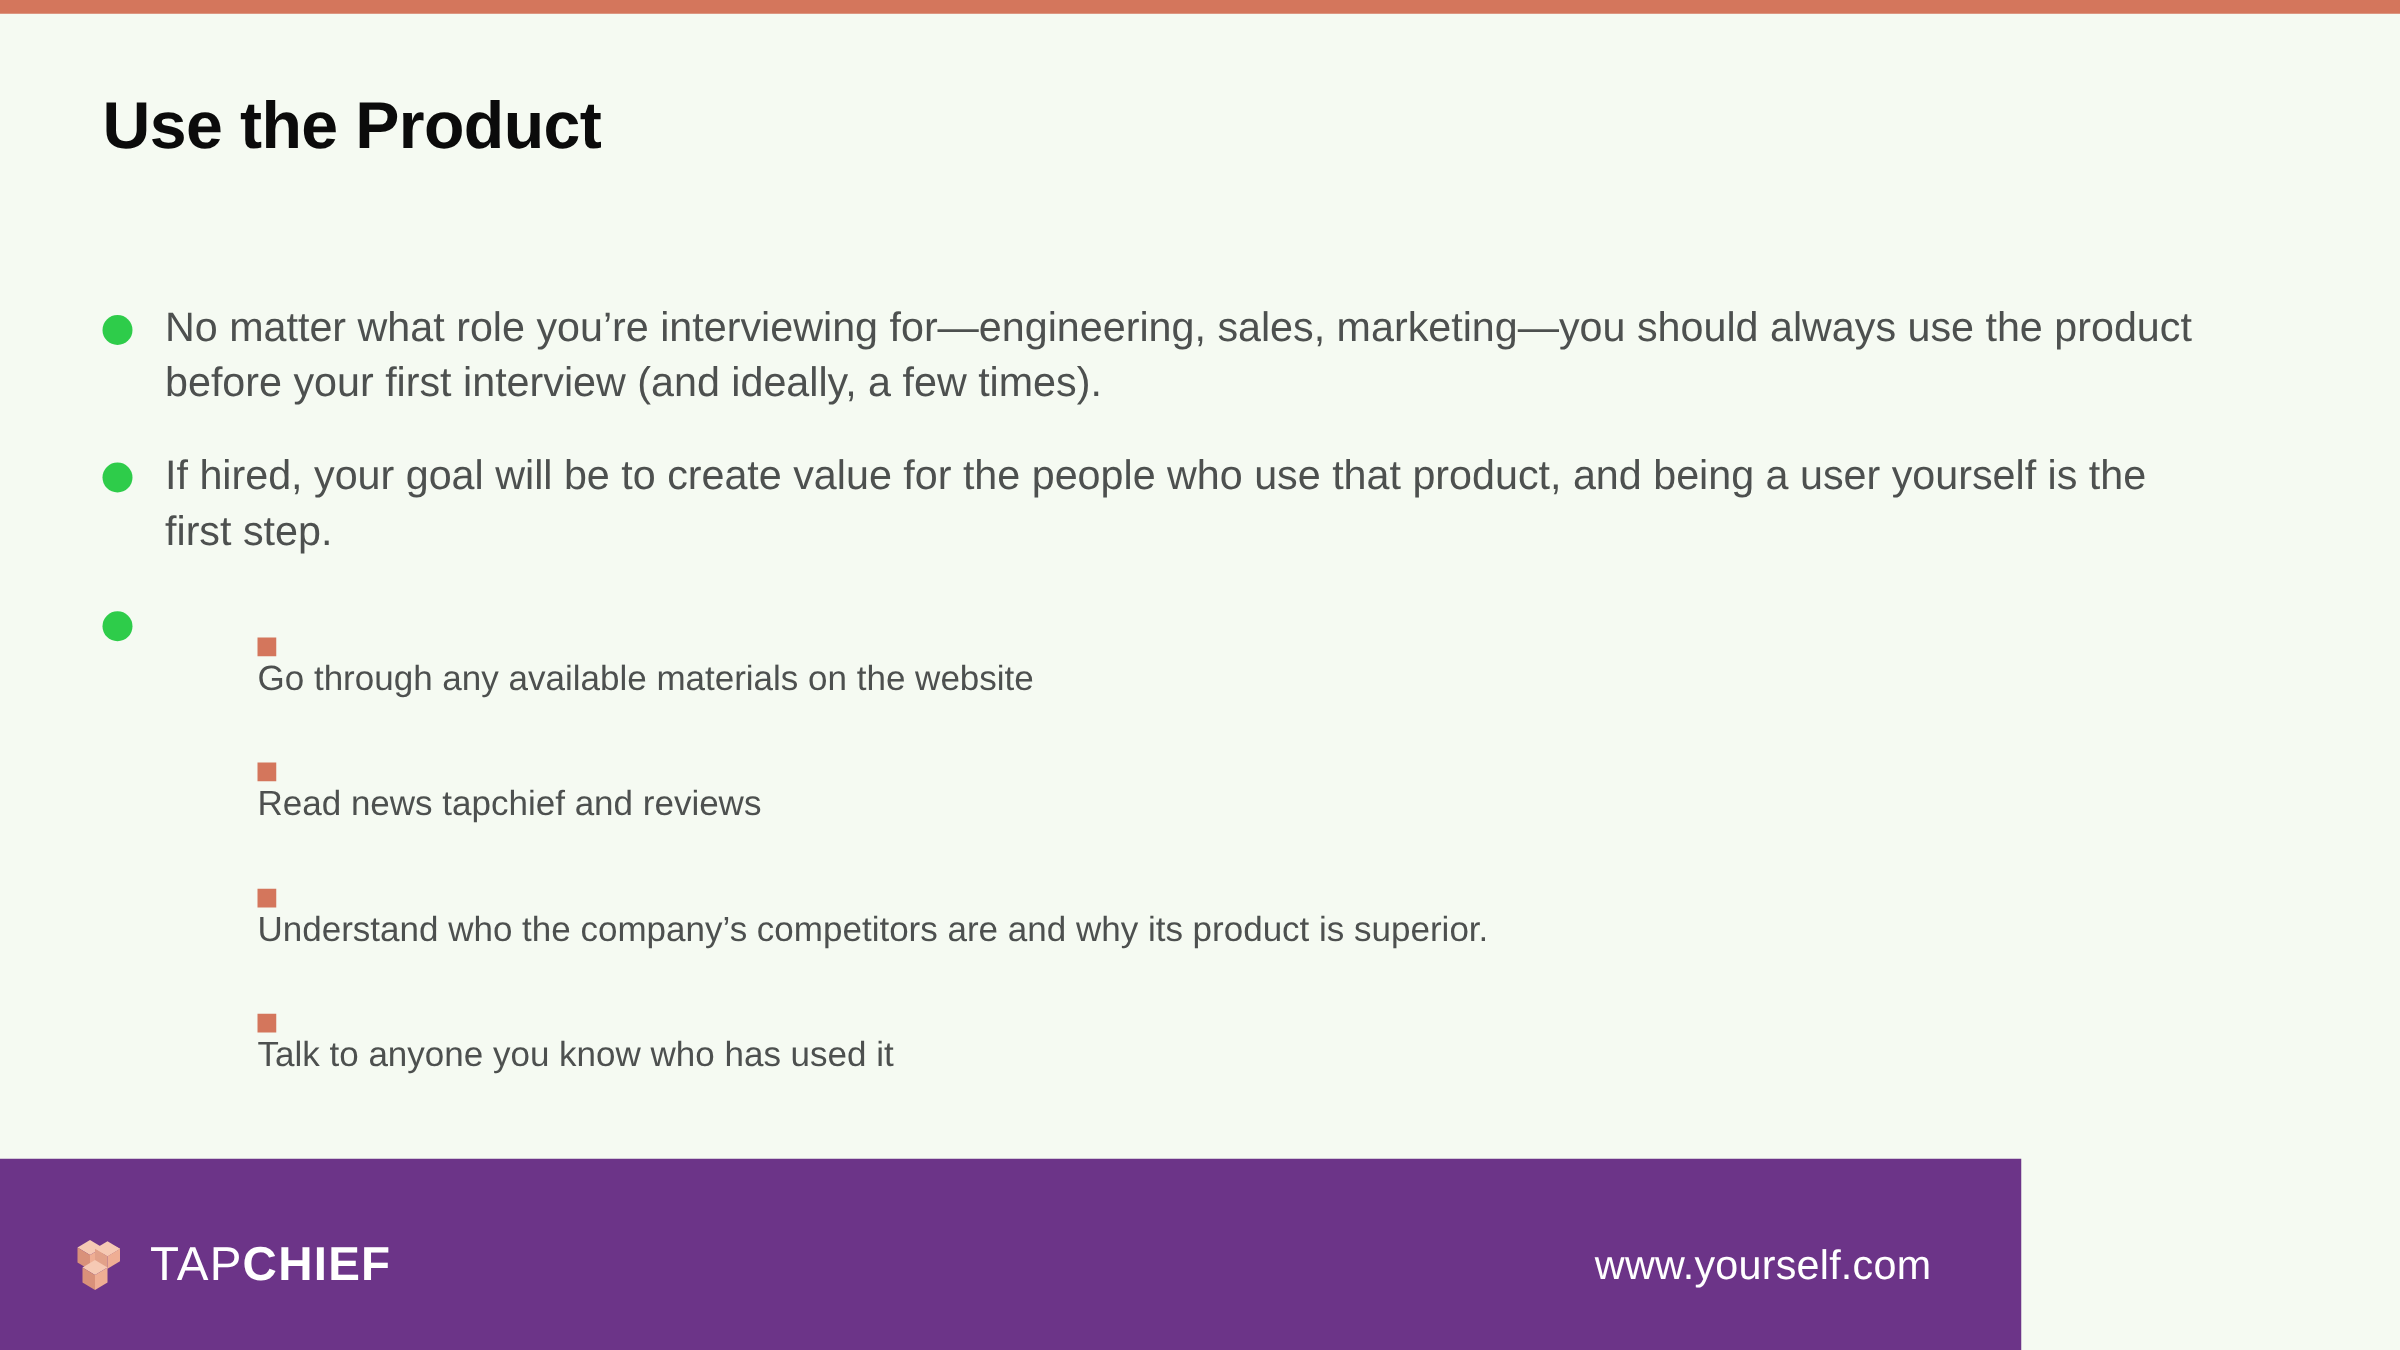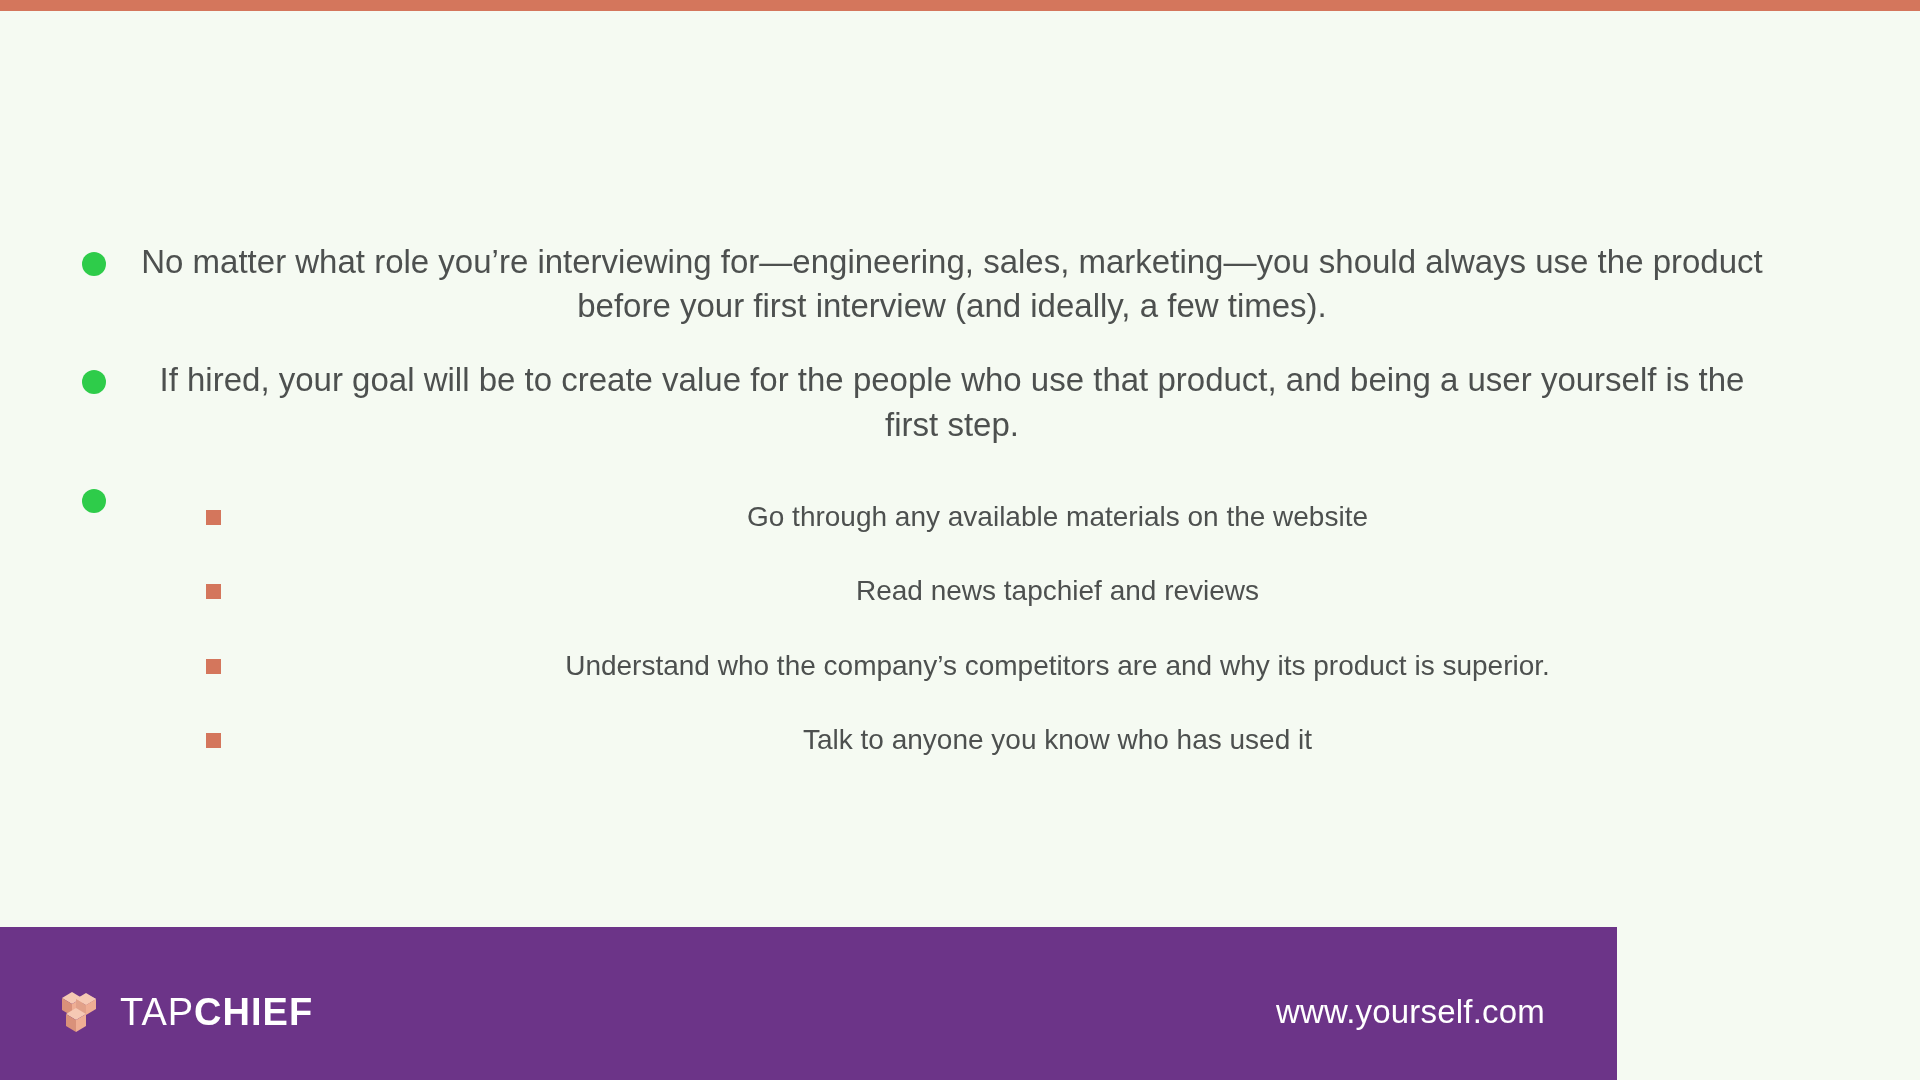--- a/index.html
+++ b/index.html
@@ -51,21 +51,20 @@
     position: absolute;
     top: 240px;
     left: 82px;
     width: 1790px;
   }
 
   .bullet-item {
     display: flex;
     align-items: flex-start;
     margin-bottom: 30px;
-    text-align: center;
   }
 
   .bullet-marker {
     flex: 0 0 auto;
     width: 24px;
     height: 24px;
     border-radius: 50%;
     background: #2ecc4a;
     margin-top: 12px;
     margin-right: 26px;
@@ -83,20 +82,21 @@
   
   .sub-list {
     margin-top: 22px;
     margin-left: 74px;
   }
 
   .sub-item {
     display: flex;
     align-items: flex-start;
     margin-bottom: 38px;
+    flex-direction: column;
   }
 
   .sub-item:last-child { margin-bottom: 0; }
 
   .sub-marker {
     flex: 0 0 auto;
     width: 15px;
     height: 15px;
     background: #d4765c;
     margin-top: 11px;
@@ -155,20 +155,21 @@
     white-space: nowrap;
   }
 </style>
 </head>
 <body>
 
 <div class="slide">
 
   <div class="top-accent"></div>
 
+  <h1 class="slide-title">Use the Product</h1>
 
   <div class="content">
 
     <div class="bullet-item">
       <span class="bullet-marker"></span>
       <span class="bullet-text">No matter what role you’re interviewing for—engineering, sales, marketing—you should always use the product before your first interview (and ideally, a few times).</span>
     </div>
 
     <div class="bullet-item">
       <span class="bullet-marker"></span>

